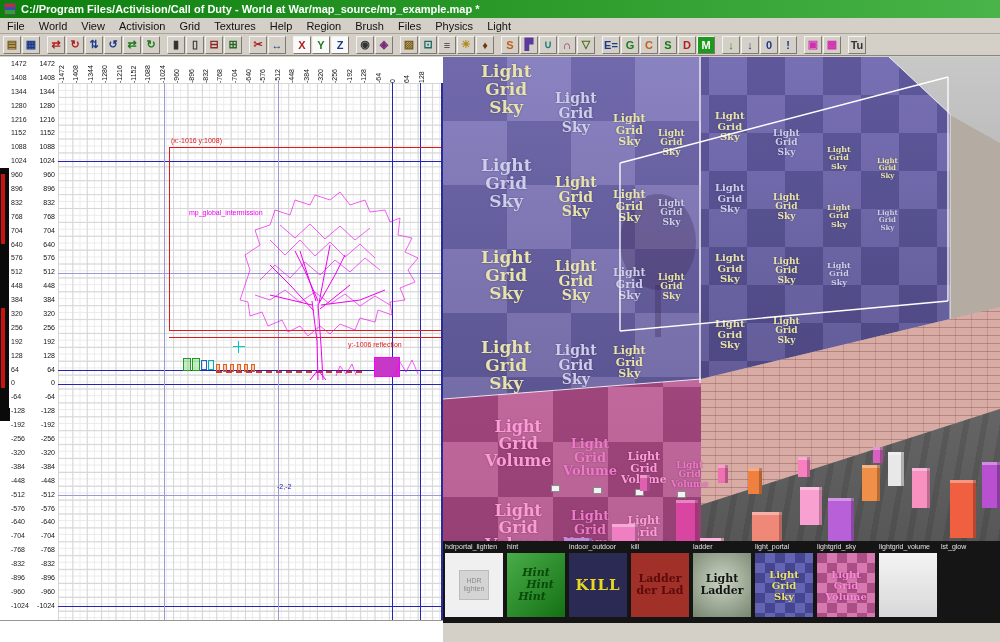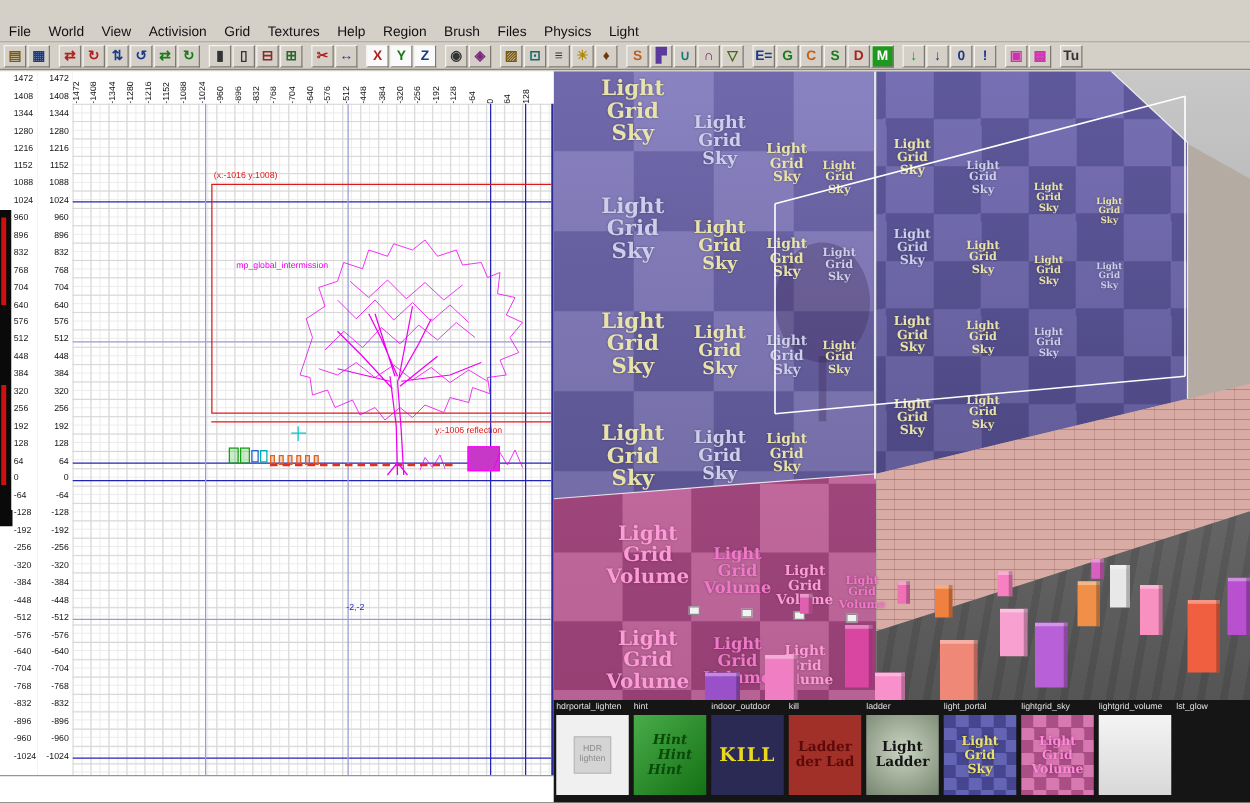--- a/index.html
+++ b/index.html
@@ -105,21 +105,21 @@
   .tile-vol { color:#f078c8; }
   .tile-vol:nth-child(2n) { color:#ff9ad8; }
   .box3d { position:absolute; left:calc(var(--x)*1px); top:calc(var(--y)*1px);
     width:calc(var(--w)*1px); height:calc(var(--h)*1px); background:var(--c);
     box-shadow:inset -3px 0 rgba(0,0,0,.25), inset 0 3px rgba(255,255,255,.35); }
   .lightbox { position:absolute; left:calc(var(--x)*1px); top:calc(var(--y)*1px);
     width:9px; height:7px; background:#f2f2f2; border:1px solid #8a8a8a; }
   .wires { position:absolute; left:0; top:0; pointer-events:none; }
 
   
-  .palette { position:absolute; left:443px; top:560px; width:557px; height:82px; background:#151515; overflow:hidden; }
+  .palette { position:absolute; left:443px; top:541px; width:557px; height:82px; background:#151515; overflow:hidden; }
   .pal-labels { display:flex; height:11px; padding-top:2px; }
   .pal-label { width:62px; flex:0 0 62px; font-size:7px; color:#e2e2e2; overflow:hidden; white-space:nowrap; padding-left:2px; }
   .pal-row { display:flex; gap:4px; padding:1px 2px; }
   .swatch { width:58px; height:64px; flex:0 0 58px; display:flex; flex-direction:column;
     align-items:center; justify-content:center; overflow:hidden; cursor:pointer;
     font-family:"DejaVu Serif", serif; font-weight:bold; line-height:1.1; }
   .swatch span { display:block; }
   .sw-hdr { background:#f0f0f0; }
   .sw-hdr .inner { width:30px; height:30px; background:#d4d4d4; border:1px solid #bbb;
     font-size:7px; color:#8a8a8a; display:flex; flex-direction:column; align-items:center; justify-content:center; font-family:"Liberation Sans",sans-serif; font-weight:normal; }
@@ -133,20 +133,24 @@
     color:#e8e070; font-size:10px; text-shadow:0 0 2px rgba(0,0,0,.5); }
   .sw-volume { background:repeating-conic-gradient(#d878b0 0 25%, #aa4e86 0 50%); background-size:20px 20px;
     color:#ff86d8; font-size:10px; text-shadow:0 0 2px rgba(0,0,0,.4); }
   .sw-glow { background:linear-gradient(#f4f4f4,#d8d8d8); }
 </style>
 </head>
 <body>
 
 <div class="window">
 
+  <div class="titlebar">
+    <span class="wicon"></span>
+    <span>C://Program Files/Activision/Call of Duty - World at War/map_source/mp_example.map *</span>
+  </div>
 
   <div class="menubar">
     <span class="menu-item" style="">File</span>
       <span class="menu-item" style="">World</span>
       <span class="menu-item" style="">View</span>
       <span class="menu-item" style="">Activision</span>
       <span class="menu-item" style="">Grid</span>
       <span class="menu-item" style="">Textures</span>
       <span class="menu-item" style="">Help</span>
       <span class="menu-item" style="">Region</span>

